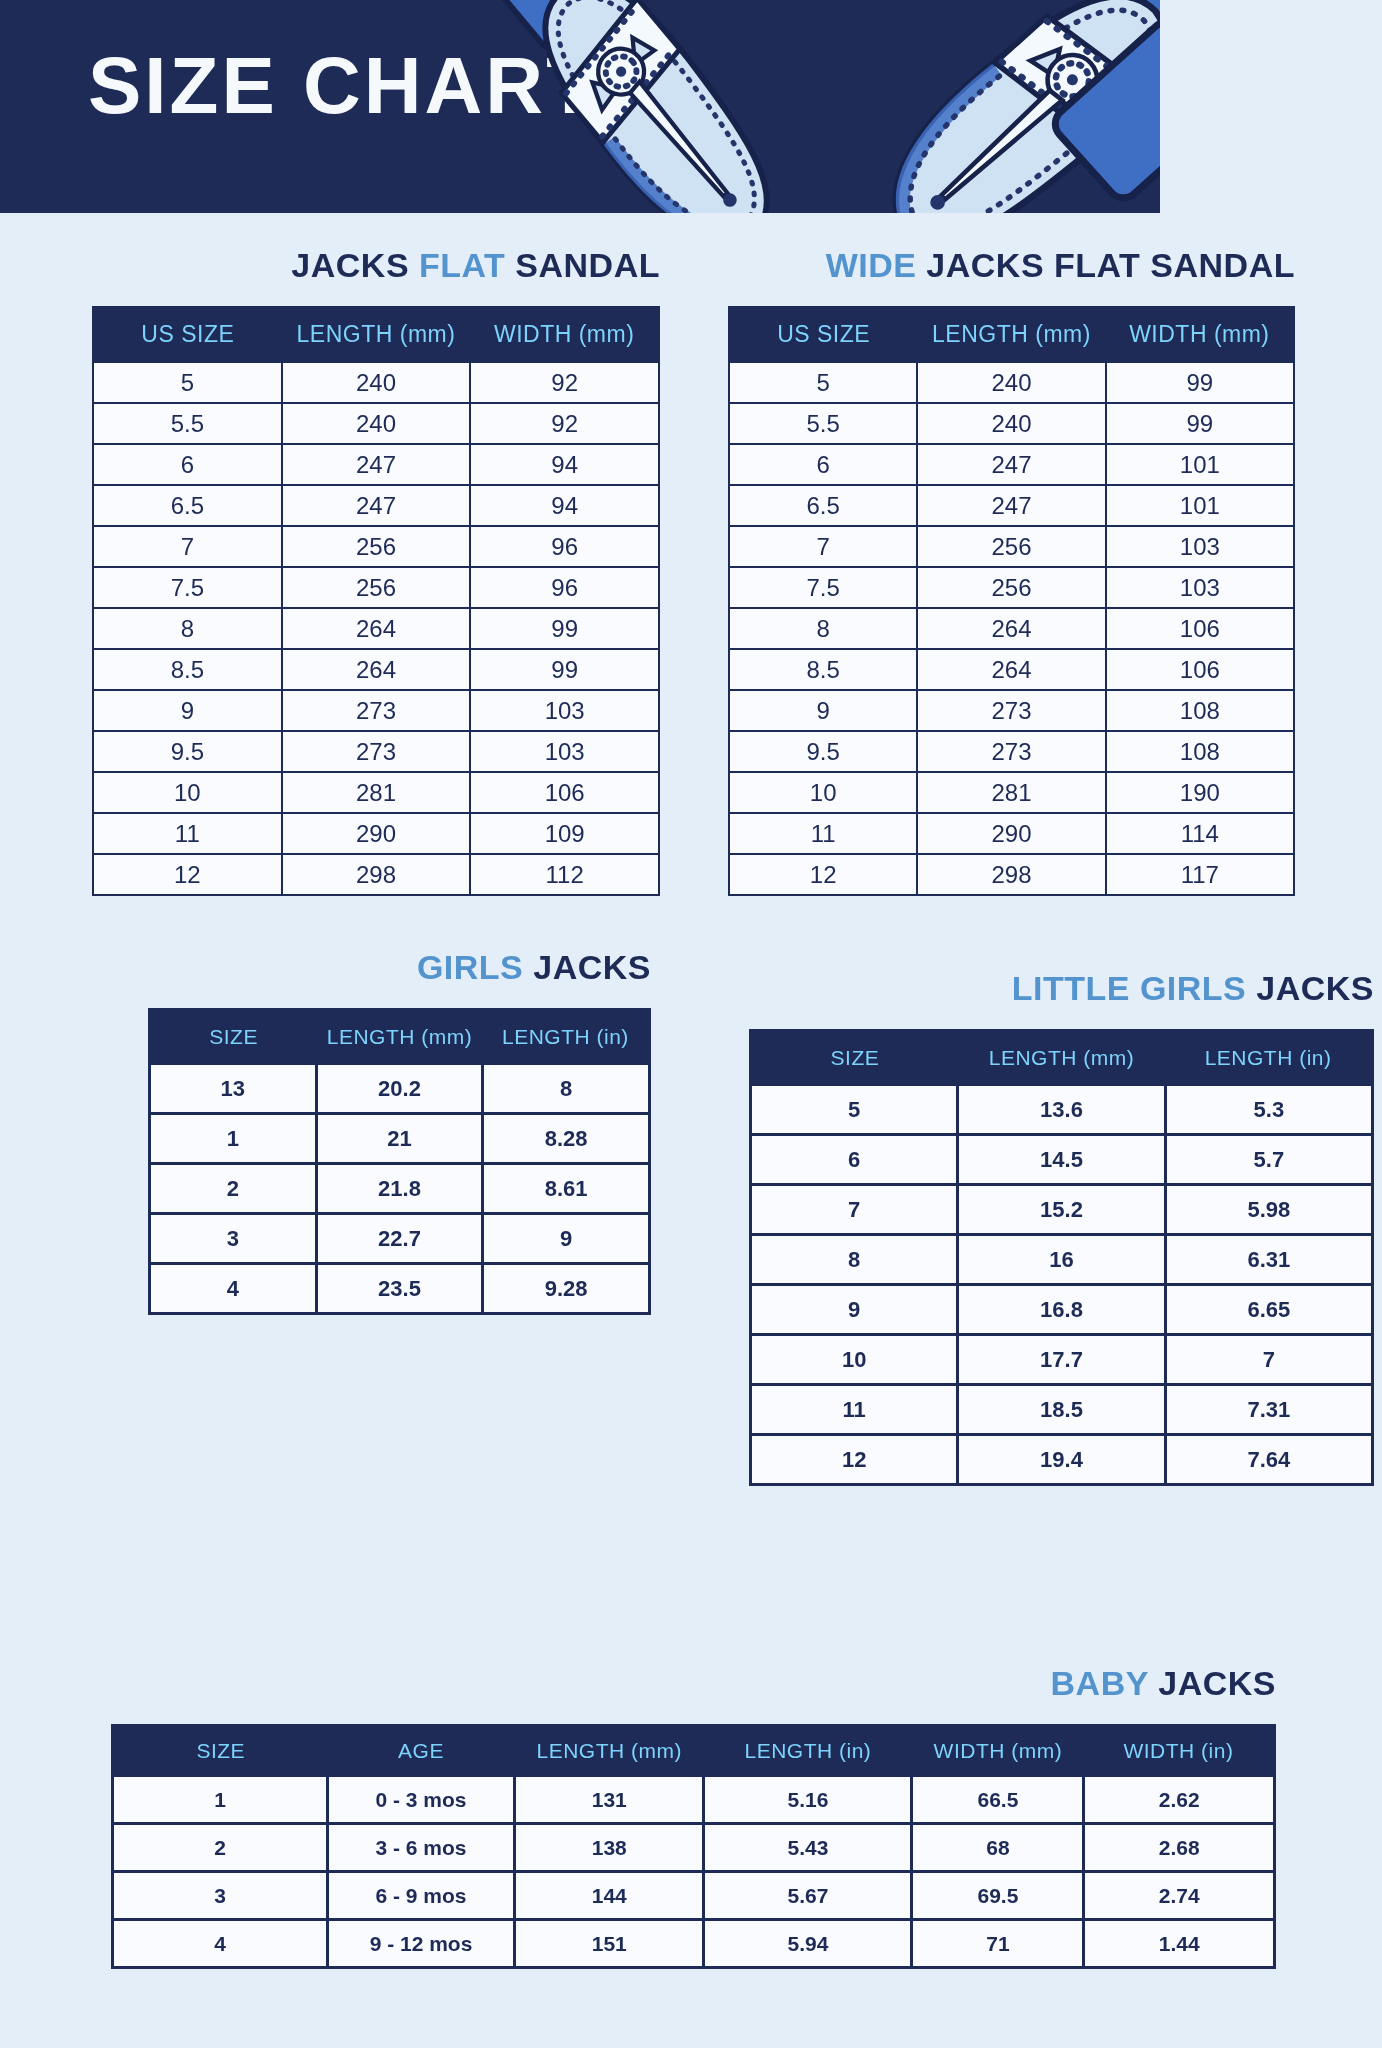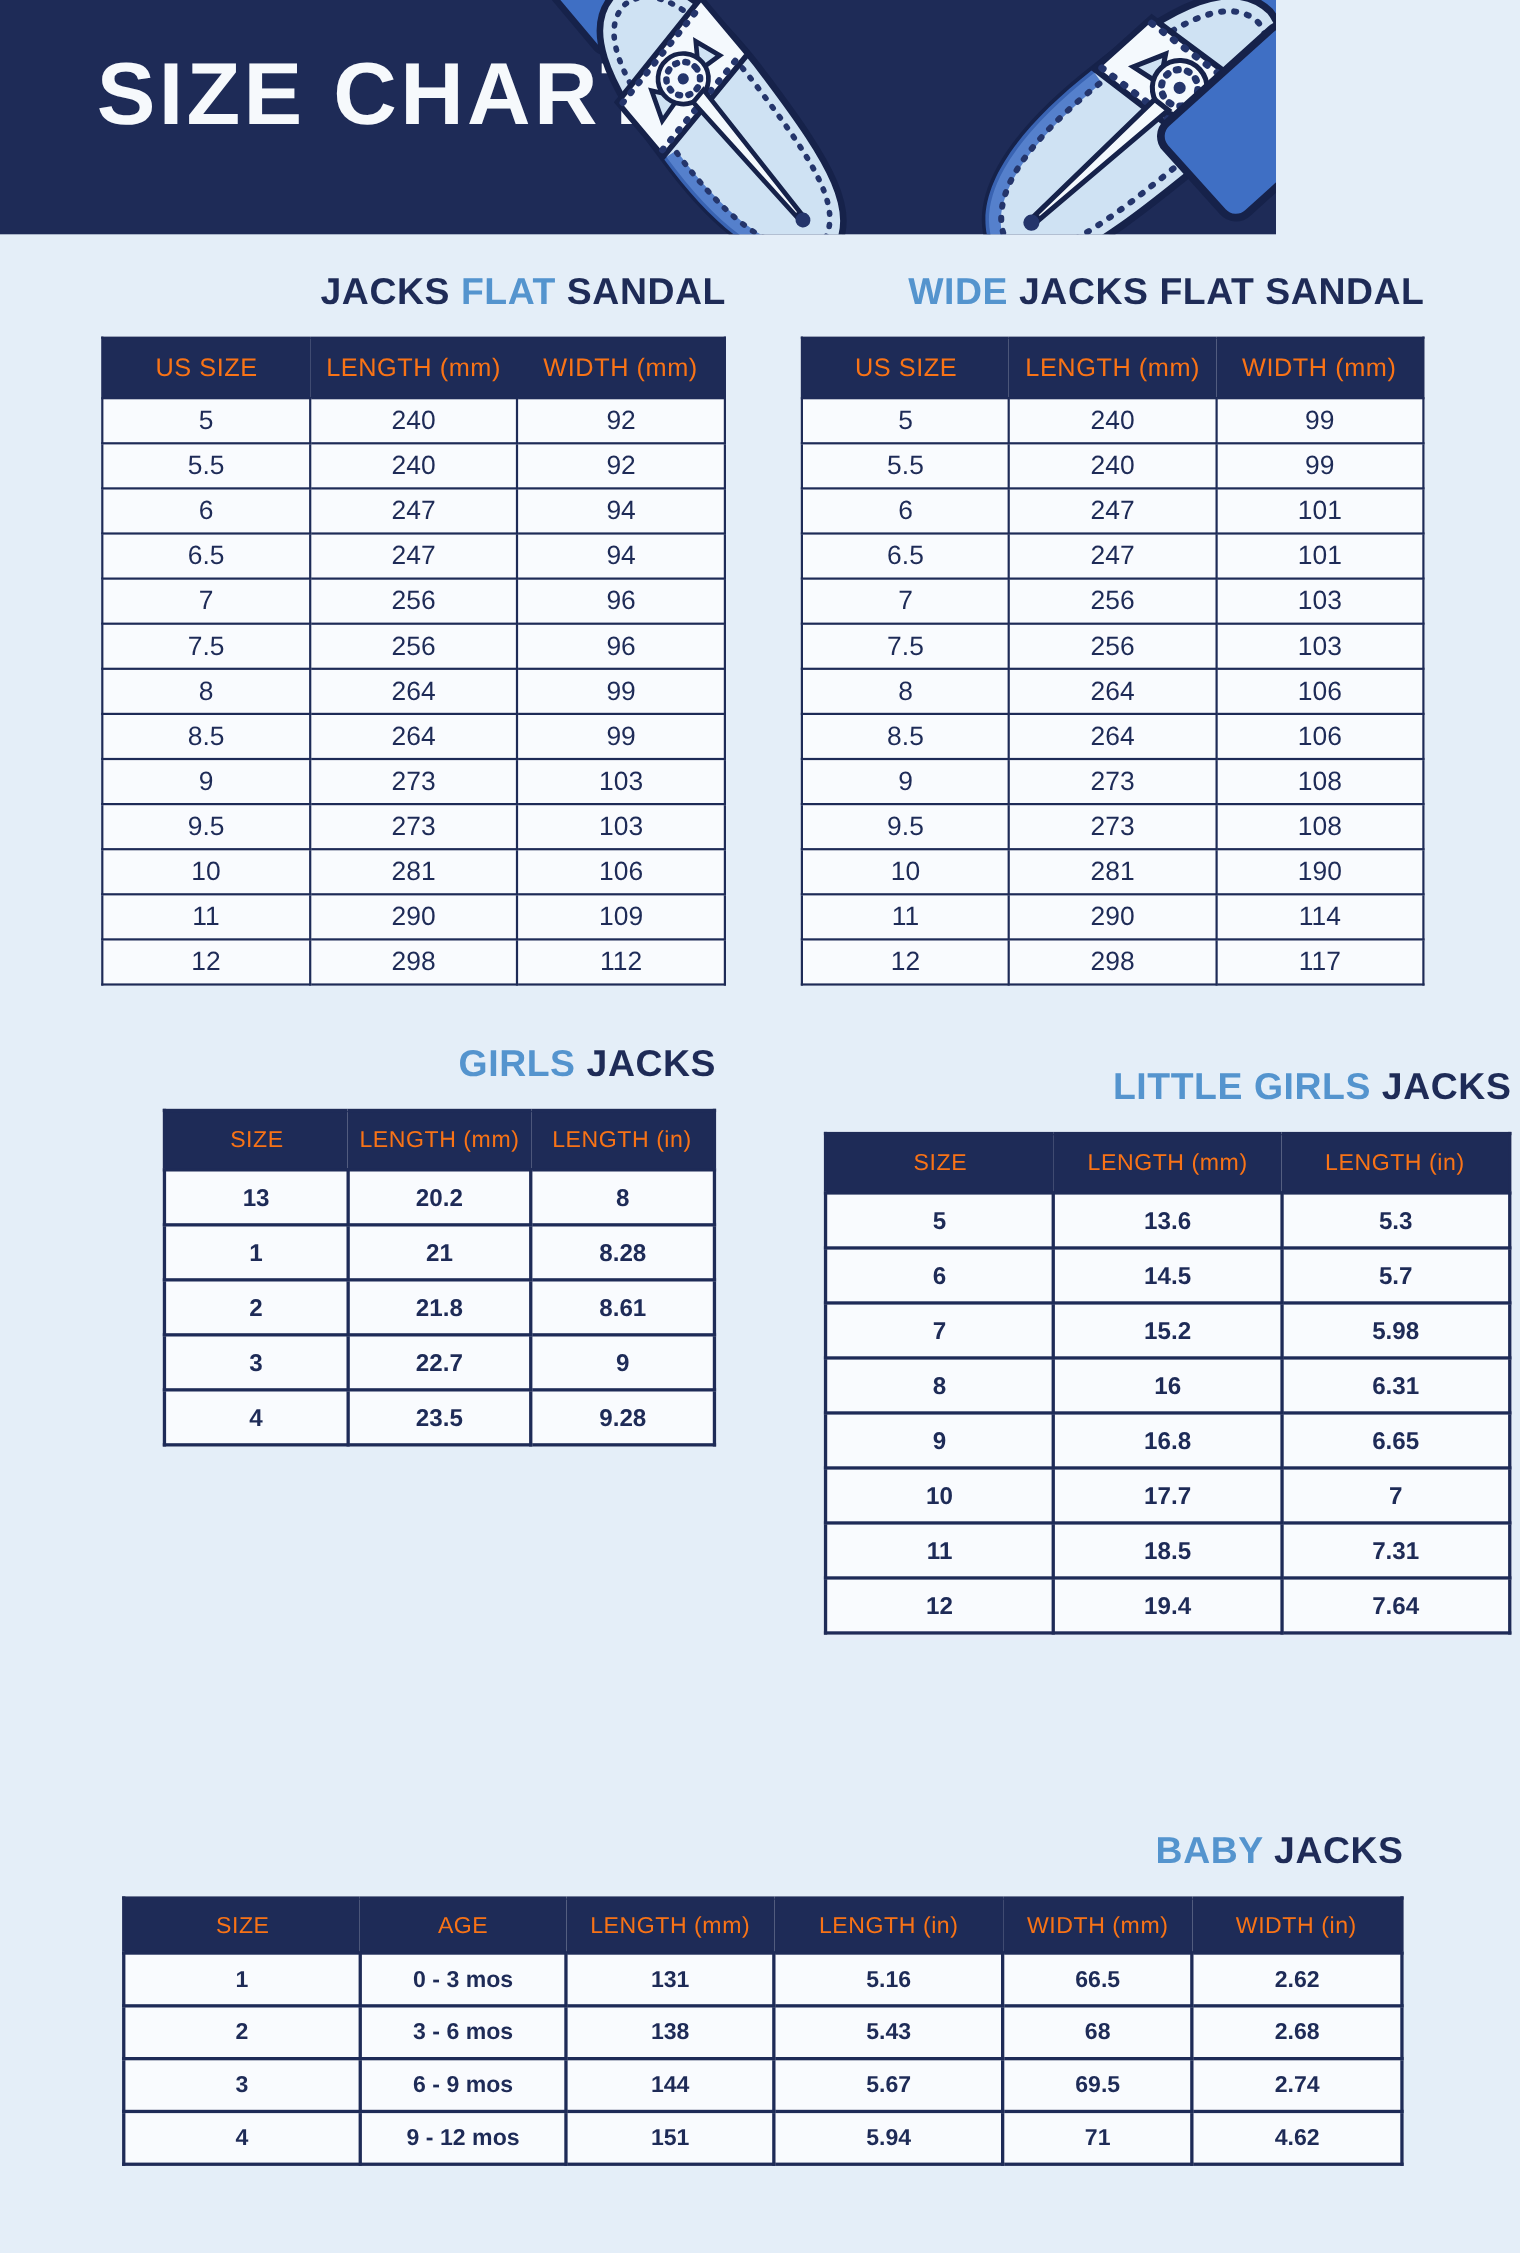--- a/index.html
+++ b/index.html
@@ -43,21 +43,21 @@
     letter-spacing:.5px;color:var(--navy);white-space:nowrap;text-align:right;
   }
   .section h2 .accent{color:var(--accent-blue);}
 
   table{
     border-collapse:collapse;width:100%;table-layout:fixed;
     background:var(--row-bg);text-align:center;color:var(--navy);
     border:2px solid var(--navy);
   }
   th{
-    background:var(--navy);color:#f97316;font-weight:400;
+    background:var(--navy);color:#7dd3fc;font-weight:400;
     font-size:23px;letter-spacing:.5px;border:0;
   }
   td{border:2px solid var(--navy);}
 
   .flat-table th{height:55px;}
   .flat-table td{height:41px;font-size:24px;font-weight:400;}
 
   .bold-table{border-width:3px;}
   .bold-table td{border-width:3px;font-weight:700;}
   .girls-table th,.little-table th{height:54px;font-size:21px;}
@@ -405,17 +405,17 @@
           <td>5.67</td>
           <td>69.5</td>
           <td>2.74</td>
         </tr>
         <tr>
           <td>4</td>
           <td>9 - 12 mos</td>
           <td>151</td>
           <td>5.94</td>
           <td>71</td>
-          <td>4.62</td>
+          <td>1.44</td>
         </tr>
       </tbody>
     </table>
 </section>
 
 </body></html>

